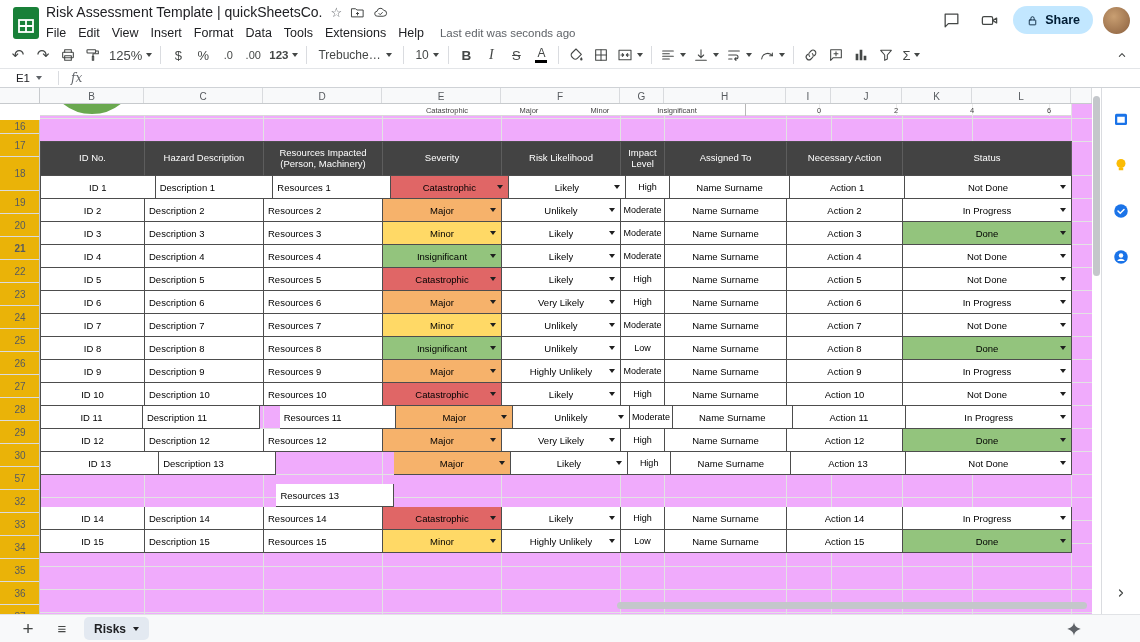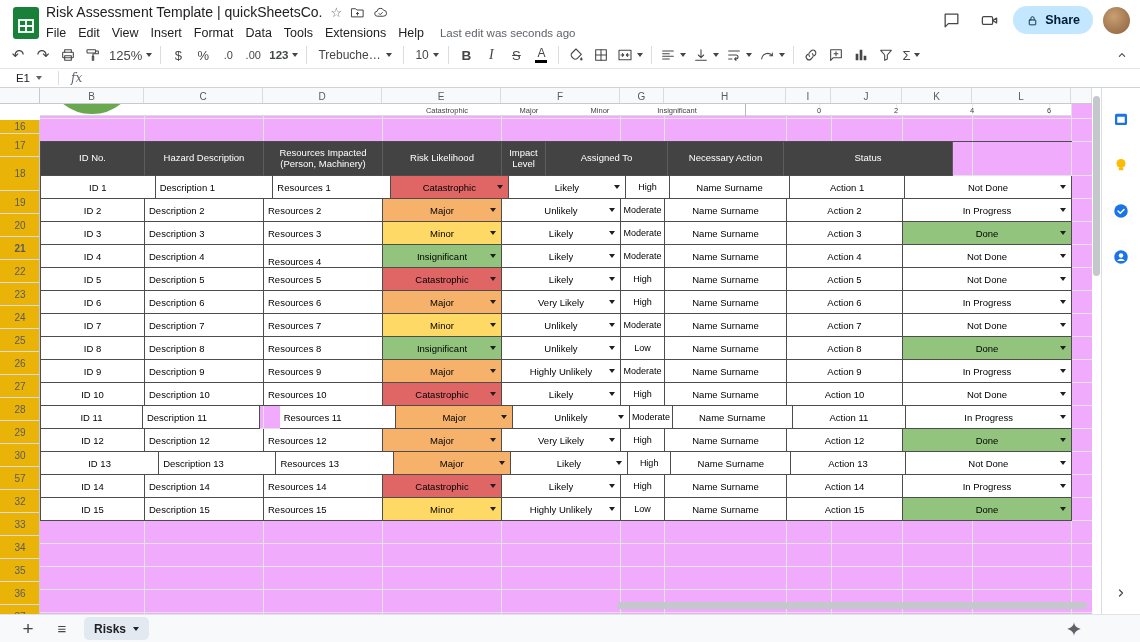--- a/index.html
+++ b/index.html
@@ -405,20 +405,21 @@
         <span class="axv" style="left:141px">2</span>
         <span class="axv" style="left:217px">4</span>
         <span class="axv" style="left:294px">6</span>
       </div>
 
       <div class="risk-table">
           <div class="t-hrow">
             <div class="t-hcell" style="width: 104px;">ID No.</div>
             <div class="t-hcell" style="width: 119px;">Hazard Description</div>
             <div class="t-hcell" style="width: 119px;">Resources Impacted (Person, Machinery)</div>
+            <div class="t-hcell" style="width: 119px;">Severity</div>
             <div class="t-hcell" style="width: 119px;">Risk Likelihood</div>
             <div class="t-hcell" style="width: 44px;">Impact Level</div>
             <div class="t-hcell" style="width: 122px;">Assigned To</div>
             <div class="t-hcell" style="width: 116px;">Necessary Action</div>
             <div class="t-hcell" style="width: 169px;">Status</div>
           </div>
           <div class="t-row">
             <div class="t-cell" style="width: 116px;">
               <span class="t-txt">ID 1</span>
             </div>
@@ -514,21 +515,21 @@
               <span class="tri"></span>
             </div>
           </div>
           <div class="t-row">
             <div class="t-cell" style="width: 104px;">
               <span class="t-txt">ID 4</span>
             </div>
             <div class="t-cell l" style="width: 119px;">
               <span class="t-txt">Description 4</span>
             </div>
-            <div class="t-cell l" style="width: 119px; align-items: flex-end;">
+            <div class="t-cell l" style="width: 119px;">
               <span class="t-txt">Resources 4</span>
             </div>
             <div class="t-cell dd sev-ins" style="width: 119px;">
               <span class="t-txt">Insignificant</span>
               <span class="tri"></span>
             </div>
             <div class="t-cell dd" style="width: 119px;">
               <span class="t-txt">Likely</span>
               <span class="tri"></span>
             </div>
@@ -802,21 +803,21 @@
               <span class="tri"></span>
             </div>
           </div>
           <div class="t-row">
             <div class="t-cell" style="width: 120px;">
               <span class="t-txt">ID 13</span>
             </div>
             <div class="t-cell l" style="width: 119px; text-align: right;">
               <span class="t-txt">Description 13</span>
             </div>
-            <div class="t-cell l" style="width: 119px;">
+            <div class="t-cell l" style="width: 119px; margin-top: 32px;">
               <span class="t-txt">Resources 13</span>
             </div>
             <div class="t-cell dd sev-maj" style="width: 119px;">
               <span class="t-txt">Major</span>
               <span class="tri"></span>
             </div>
             <div class="t-cell dd" style="width: 119px;">
               <span class="t-txt">Likely</span>
               <span class="tri"></span>
             </div>

